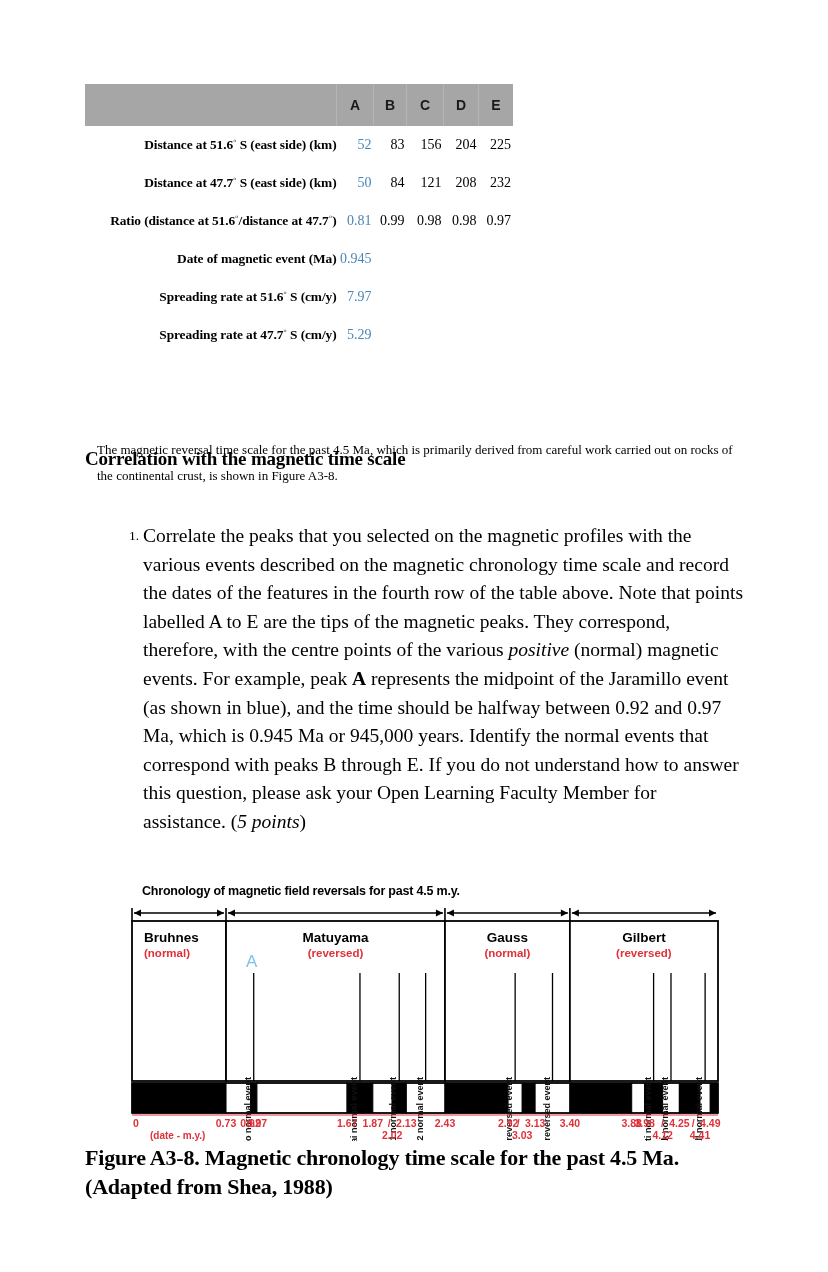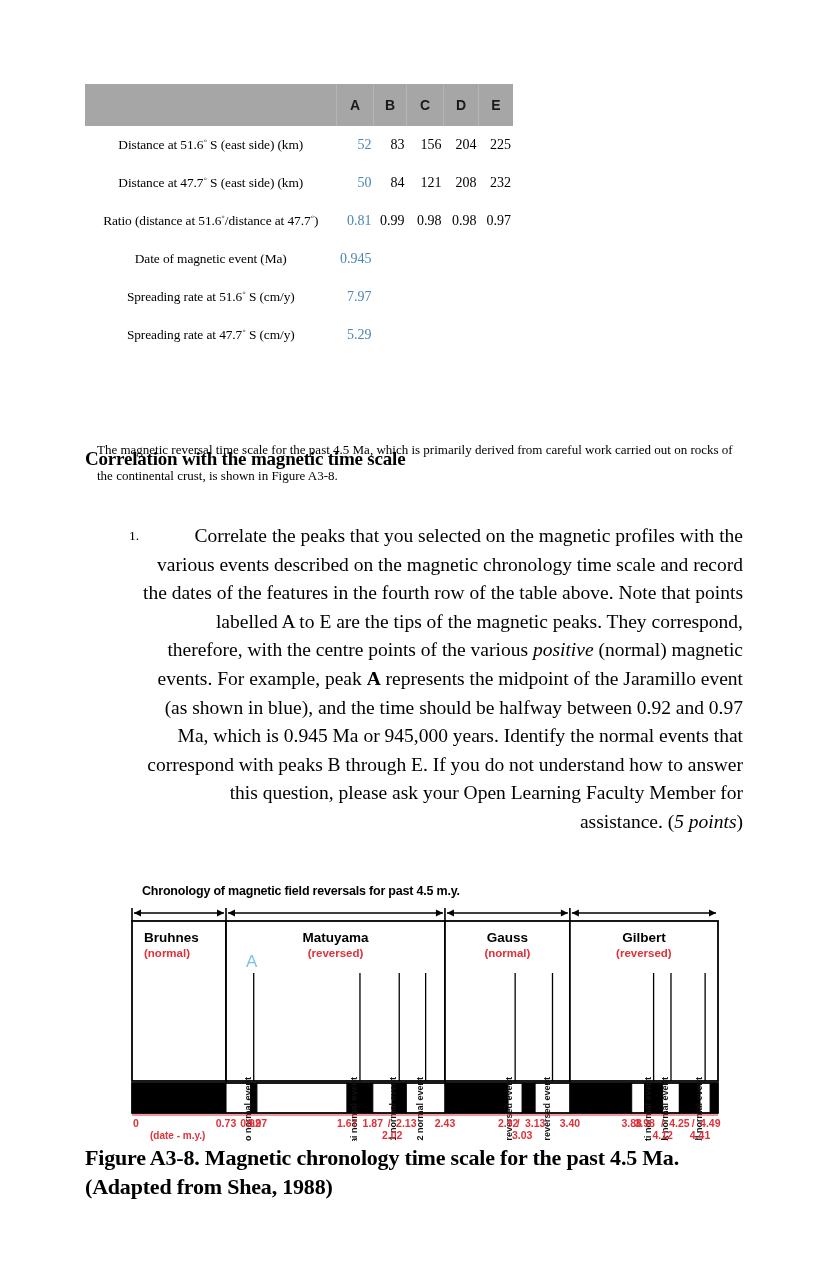--- a/index.html
+++ b/index.html
@@ -19,21 +19,21 @@
     font-size:14px;color:#1a1a1a;text-align:center;
     border-right:1px solid #b5b5b5;
   }
   table.data thead th.lbl{border-right:1px solid #b5b5b5;}
   table.data thead th.last{border-right:none;}
   table.data tbody td{
     font-size:13.6px;padding:0;height:38px;vertical-align:middle;
     border:none;
   }
   table.data tbody td.rowlabel{
-    font-weight:normal;text-align:center;white-space:nowrap;
+    font-weight:bold;text-align:right;white-space:nowrap;
     font-size:13.4px;letter-spacing:-0.1px;
   }
   table.data tbody td.num{text-align:right;padding-right:2px;font-size:14px;}
   .blue{color:#4a86b4;}
   .colA{width:34px;}
   .colB{width:30px;}
   .colC{width:34px;}
   .colD{width:32px;}
   .colE{width:32px;}
   sup.deg{font-size:10px;vertical-align:super;line-height:0;}
@@ -50,21 +50,21 @@
   .olist{
     position:absolute;left:122px;top:522px;width:630px;
   }
   .oli{display:flex;align-items:flex-start;}
   .oli-num{
     font-size:13.5px;width:17px;flex:0 0 17px;text-align:right;
     padding-top:6px;padding-right:4px;
   }
   .oli-body{
     font-size:19.5px;line-height:28.6px;width:600px;
-    text-align:right;
+    text-align:left;
   }
   .oli-body i{font-style:italic;}
   .oli-body b{font-weight:bold;}
 
   
   .figure{position:absolute;left:124px;top:884px;width:600px;}
   .fig-title{
     font-family:"Liberation Sans",sans-serif;font-weight:bold;
     font-size:12.5px;color:#000;margin-left:18px;margin-bottom:7px;
     letter-spacing:-0.2px;

